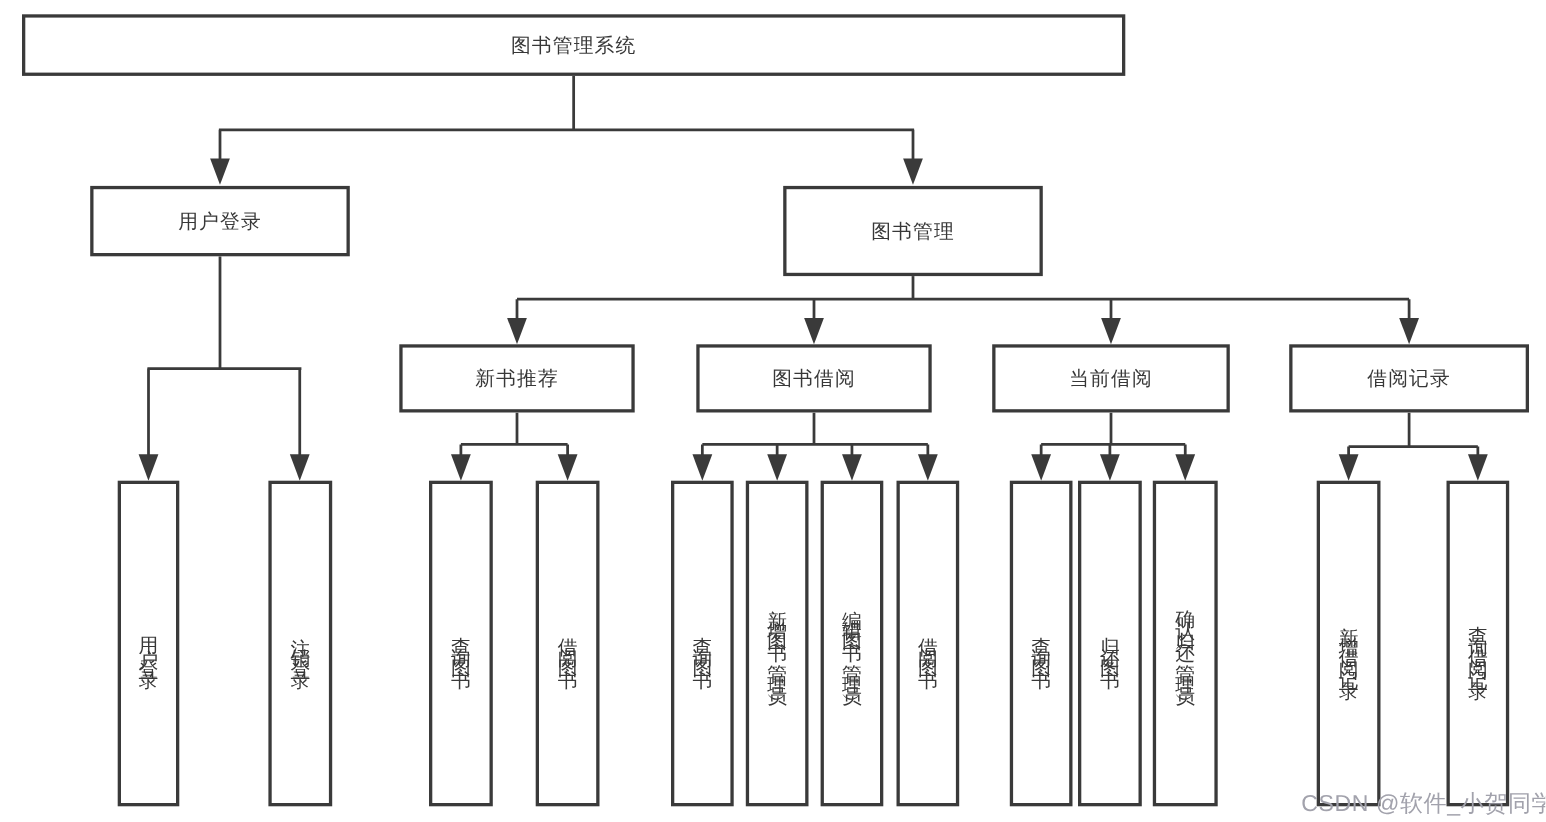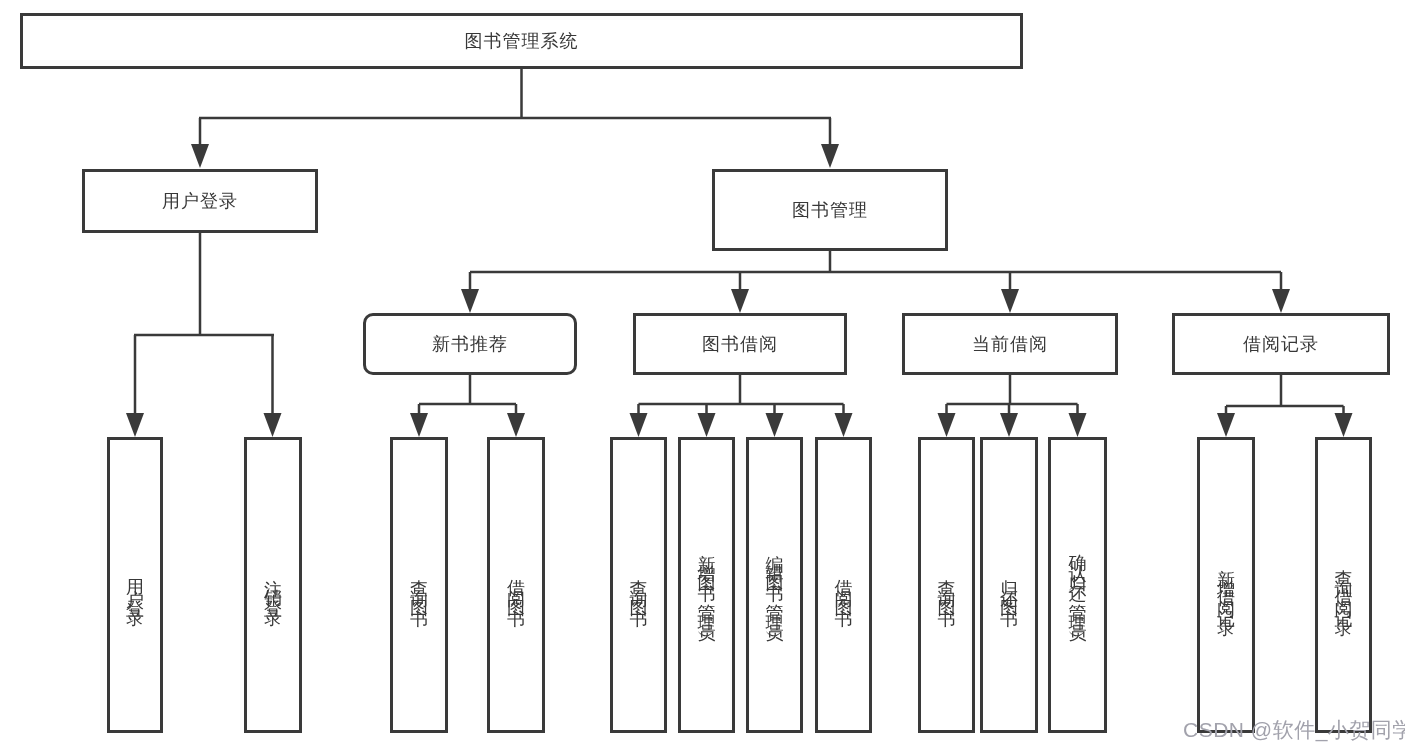--- a/index.html
+++ b/index.html
@@ -91,21 +91,21 @@
       <polygon points="1217,413 1235,413 1226,437"></polygon>
       <polygon points="1334.5,413 1352.5,413 1343.5,437"></polygon>
     </g>
   </svg>
 
   <div class="box" style="left:20px; top:13px; width:1003px; height:56px;">图书管理系统</div>
 
   <div class="box" style="left:82px; top:169px; width:236px; height:64px;">用户登录</div>
   <div class="box" style="left:712px; top:169px; width:236px; height:82px;">图书管理</div>
 
-  <div class="box" style="left:363px; top:313px; width:214px; height:62px;border-radius:10px;">新书推荐</div>
+  <div class="box" style="left:363px; top:313px; width:214px; height:62px;">新书推荐</div>
   <div class="box" style="left:633px; top:313px; width:214px; height:62px;text-align:center;">图书借阅</div>
   <div class="box" style="left:1172px; top:313px; width:218px; height:62px;">借阅记录</div>
   <div class="box" style="left:902px; top:313px; width:216px; height:62px;">当前借阅</div>
 
   <div class="box vbox" style="left:107px; top:437px; width:56px; height:296px;">用户登录</div>
   <div class="box vbox" style="left:244px; top:437px; width:58px; height:296px;">注销登录</div>
 
   <div class="box vbox" style="left:390px; top:437px; width:58px; height:296px;">查询图书</div>
   <div class="box vbox" style="left:487px; top:437px; width:58px; height:296px;">借阅图书</div>
 

